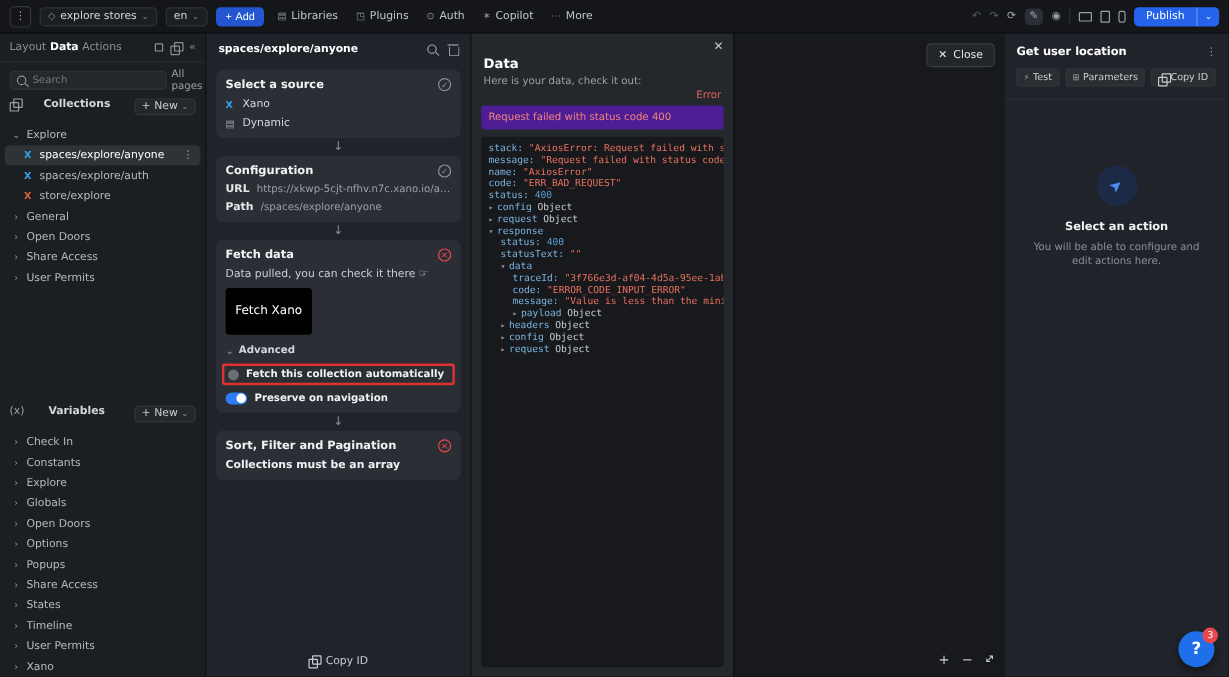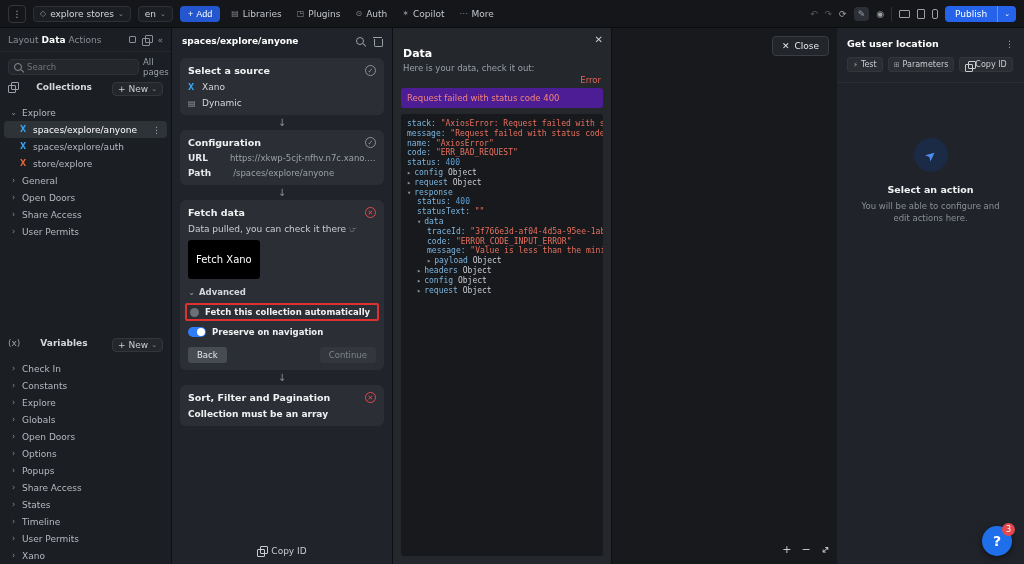--- a/index.html
+++ b/index.html
@@ -85,21 +85,21 @@
   .card{background:#2b2f35;border-radius:6px;padding:7px 8px;}
   .card-head{display:flex;align-items:center;}
   .card-title{font-weight:bold;color:#f0f1f3;font-size:9.5px;}
   .check-circle{margin-left:auto;width:11px;height:11px;border:1px solid #8b9097;border-radius:50%;
     display:flex;align-items:center;justify-content:center;font-size:7px;color:#8b9097;}
   .error-circle{margin-left:auto;width:11px;height:11px;border:1px solid #e5484d;border-radius:50%;
     display:flex;align-items:center;justify-content:center;font-size:7px;color:#e5484d;}
   .src-item{display:flex;align-items:center;gap:6px;margin-top:6px;color:#d4d7db;}
   .dyn-ic{color:#9aa0a6;font-size:8px;width:8px;}
   .flow-arrow{text-align:center;color:#8b9097;padding:2px 0;font-size:10px;}
-  .kv{display:flex;align-items:center;gap:22px;margin-top:5px;white-space:nowrap;overflow:hidden;}
+  .kv{display:flex;align-items:center;gap:6px;margin-top:5px;white-space:nowrap;overflow:hidden;}
   .kv .k{font-weight:bold;color:#e6e8ea;flex:0 0 auto;}
   .kv .v{color:#9aa0a6;overflow:hidden;text-overflow:ellipsis;font-size:8.5px;}
   .note{margin-top:6px;color:#c9cdd2;}
   .fetch-btn{margin-top:6px;background:#000000;color:#fff;border:none;border-radius:3px;
     padding:14px 8px;font-size:10px;font-family:inherit;}
   .advanced{margin-top:8px;display:flex;align-items:center;gap:4px;color:#d4d7db;font-weight:bold;font-size:8.5px;}
   .toggle-row{display:flex;align-items:center;gap:6px;margin-top:6px;}
   .toggle-row.annotated{border:2px solid #e03131;border-radius:2px;margin-left:-3px;margin-right:-3px;padding:2px 3px;}
   .radio-dot{width:9px;height:9px;border-radius:50%;background:#6b7077;flex:0 0 9px;}
   .toggle{width:18px;height:10px;border-radius:5px;background:#2e7df6;position:relative;flex:0 0 18px;}
@@ -411,34 +411,30 @@
           <div class="toggle-row annotated">
             <span class="radio-dot"></span>
             <span class="toggle-label">Fetch this collection automatically</span>
           </div>
           <div class="toggle-row">
             <span class="toggle">
                 <span class="knob"></span>
               </span>
             <span class="toggle-label">Preserve on navigation</span>
           </div>
-          <div class="btn-row">
-            <button class="chip back">Back</button>
-            <button class="chip disabled">Continue</button>
-          </div>
         </div>
 
         <div class="flow-arrow">↓</div>
 
         <div class="card">
           <div class="card-head">
             <span class="card-title">Sort, Filter and Pagination</span>
             <span class="error-circle">✕</span>
           </div>
-          <div class="sort-msg">Collection must be an array</div>
+          <div class="sort-msg">Collections must be an array</div>
         </div>
 
       </div>
       <div class="cp-footer">
         <span class="icon-copy"></span>
         <span>Copy ID</span>
       </div>
     </section>
 
     <section class="data-panel">

